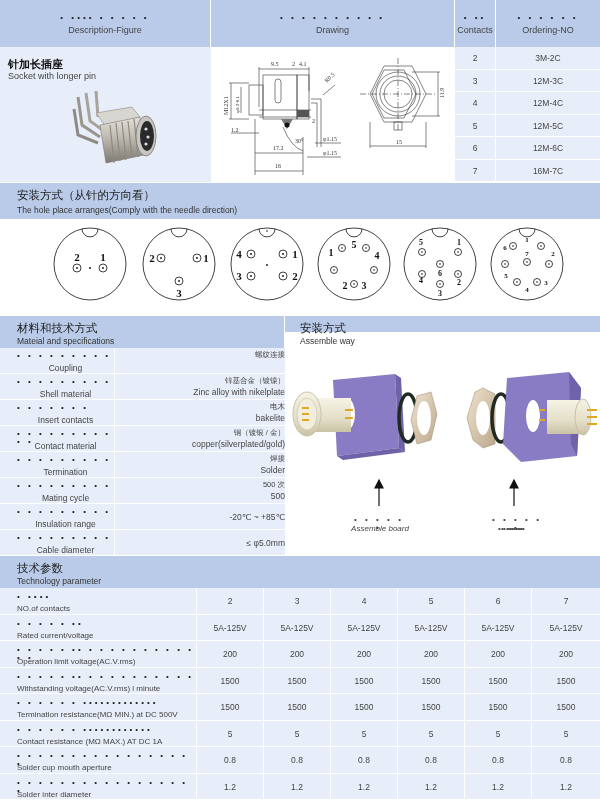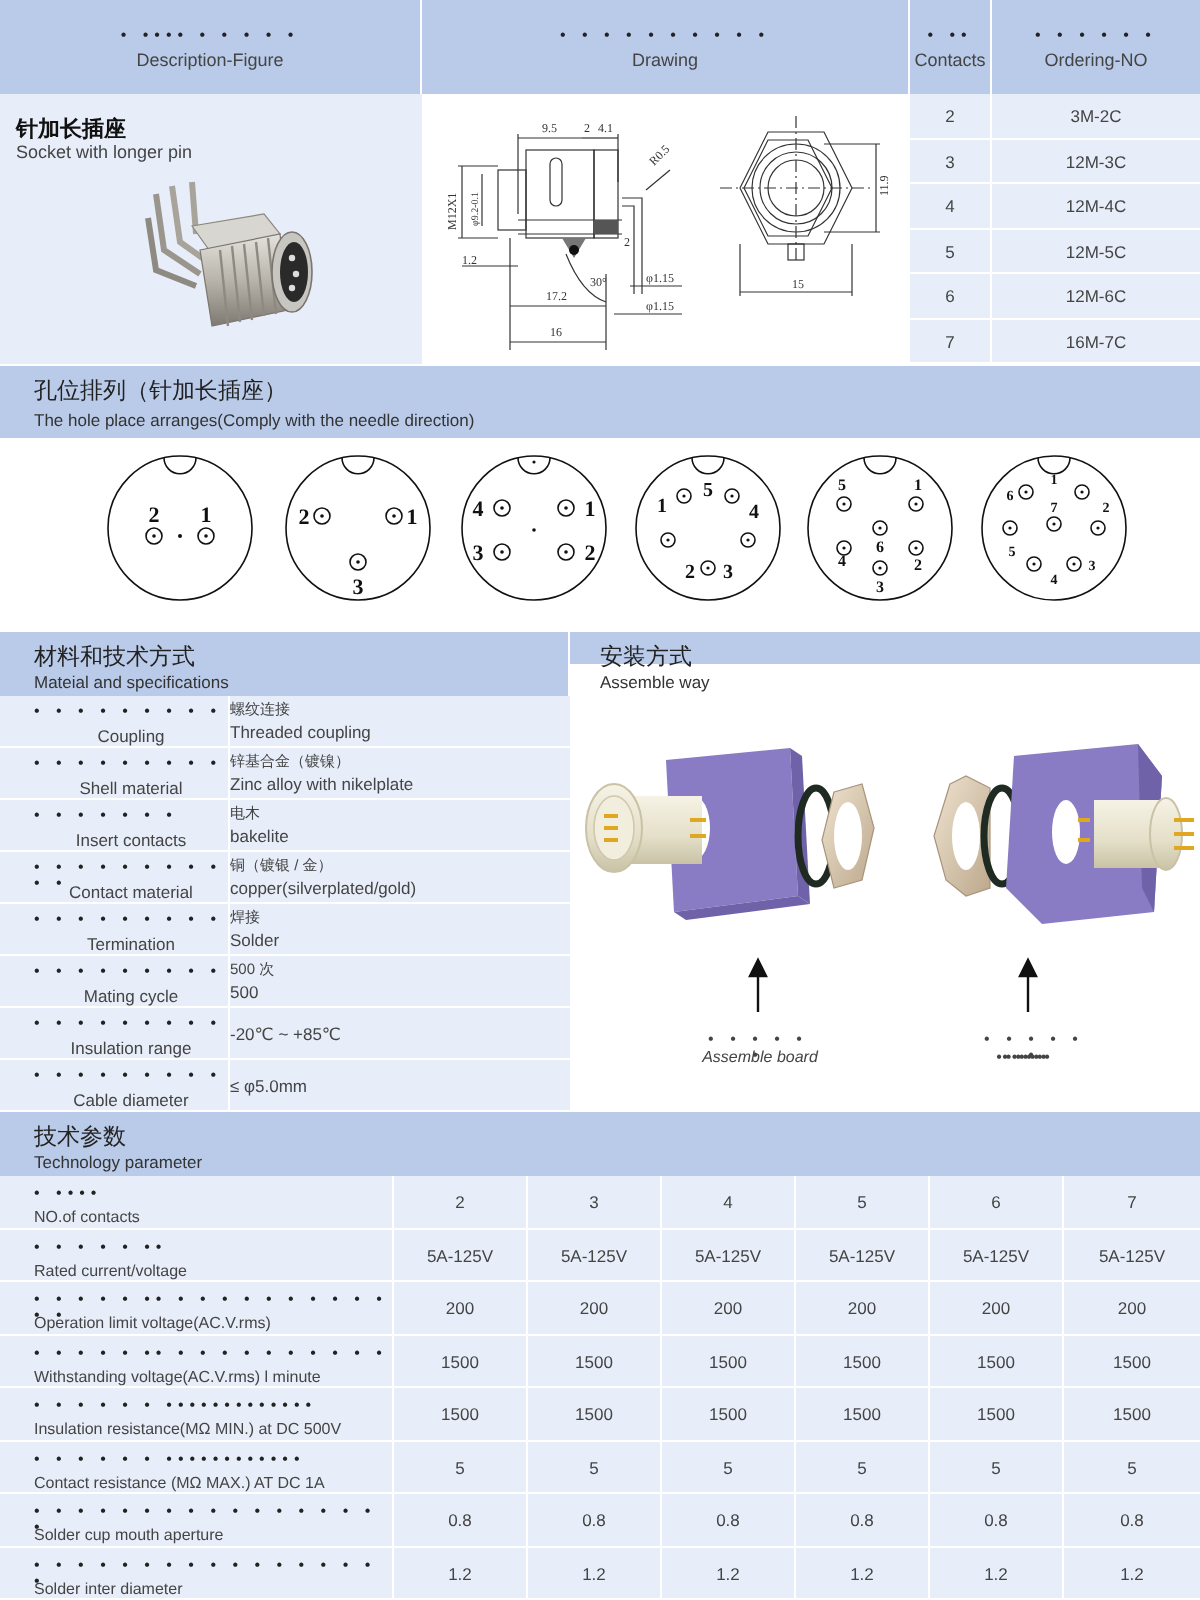--- a/index.html
+++ b/index.html
@@ -43,21 +43,21 @@
   #sec-asm { left: 285px; top: 316px; width: 315px; height: 16px; }
   #sec-mat .en, #sec-asm .en { top: 20px; }
   #sec-asm .cn, #sec-asm .en { left: 15px; }
 
   
   #mat { position: absolute; left: 0; top: 348px; width: 285px; }
   .mat-row { position: absolute; left: 0; width: 285px; height: 26px; background: #e8eef9; border-bottom: 1px solid #fff; }
   .mat-l { position: absolute; left: 0; top: 0; width: 115px; height: 26px; border-right: 1px solid #fff; padding-left: 17px; }
   .mat-l .dots { margin-top: 4px; }
   .mat-l .lbl { font-size: 8.5px; color: #444; margin-top: 3px; text-align: center; }
-  .mat-v { position: absolute; left: 115px; top: 0; width: 170px; height: 16px; text-align: left; }
+  .mat-v { position: absolute; left: 115px; top: 0; width: 170px; height: 16px; text-align: right; }
   .mat-v .cn { font-size: 7.5px; color: #444; margin-top: 2px; line-height: 10px; }
   .mat-v .en { font-size: 8.5px; color: #444; line-height: 12px; }
   .mat-v .single { font-size: 8.5px; color: #444; line-height: 26px; }
 
   #asm { position: absolute; left: 285px; top: 348px; width: 315px; height: 208px; background: #fff; }
   .asm-cap { position: absolute; font-size: 8px; color: #444; text-align: center; }
 
   
   #sec-tech { left: 0; top: 556px; width: 600px; height: 32px; }
   #sec-tech .en { top: 20px; }
@@ -208,21 +208,21 @@
   <div class="ord-row ord-o" style="top:92px">12M-4C</div>
   <div class="ord-row ord-c" style="top:114.5px">5</div>
   <div class="ord-row ord-o" style="top:114.5px">12M-5C</div>
   <div class="ord-row ord-c" style="top:137px">6</div>
   <div class="ord-row ord-o" style="top:137px">12M-6C</div>
   <div class="ord-row ord-c" style="top:159.5px">7</div>
   <div class="ord-row ord-o" style="top:159.5px">16M-7C</div>
 </div>
 
 <div class="sec" id="sec-hole">
-  <div class="cn">孔位排列（针加长插座）</div>
+  <div class="cn">安装方式（从针的方向看）</div>
   <div class="en">The hole place arranges(Comply with the needle direction)</div>
 </div>
 
 <div id="holes">
 
   <svg class="hole" style="left:52px" viewBox="0 0 76 76">
     <g stroke="#111" stroke-width="0.8" fill="none">
       <circle cx="38" cy="38" r="36"></circle>
         <path d="M30 2.9 A8 8 0 0 0 46 2.9"></path>
       <circle cx="25" cy="42" r="4"></circle>
@@ -382,21 +382,20 @@
 </div>
 
 <div id="mat">
   <div class="mat-row" style="top:0">
     <div class="mat-l">
         <div class="dots">•  •  •  •  •  •  •  •  •</div>
         <div class="lbl">Coupling</div>
       </div>
     <div class="mat-v">
         <div class="cn">螺纹连接</div>
-        <div class="en">Threaded coupling</div>
       </div>
   </div>
   <div class="mat-row" style="top:26px">
     <div class="mat-l">
         <div class="dots">•  •  •  •  •  •  •  •  •</div>
         <div class="lbl">Shell material</div>
       </div>
     <div class="mat-v">
         <div class="cn">锌基合金（镀镍）</div>
         <div class="en">Zinc alloy with nikelplate</div>
@@ -577,21 +576,21 @@
     <div class="t-v" style="left:197px">1500</div>
     <div class="t-v" style="left:264px">1500</div>
     <div class="t-v" style="left:331px">1500</div>
     <div class="t-v" style="left:398px">1500</div>
     <div class="t-v" style="left:465px">1500</div>
     <div class="t-v" style="left:532px; width:68px; border-right:none">1500</div>
   </div>
   <div class="t-row" style="top:694px">
     <div class="t-l">
         <div class="dots">•  •  •  •  •  •  •••••••••••••</div>
-        <div class="lbl">Insulation resistance(MΩ MIN.) at DC 500V</div>
+        <div class="lbl">Termination resistance(MΩ MIN.) at DC 500V</div>
       </div>
     <div class="t-v" style="left:197px">1500</div>
     <div class="t-v" style="left:264px">1500</div>
     <div class="t-v" style="left:331px">1500</div>
     <div class="t-v" style="left:398px">1500</div>
     <div class="t-v" style="left:465px">1500</div>
     <div class="t-v" style="left:532px; width:68px; border-right:none">1500</div>
   </div>
   <div class="t-row" style="top:720.5px">
     <div class="t-l">

